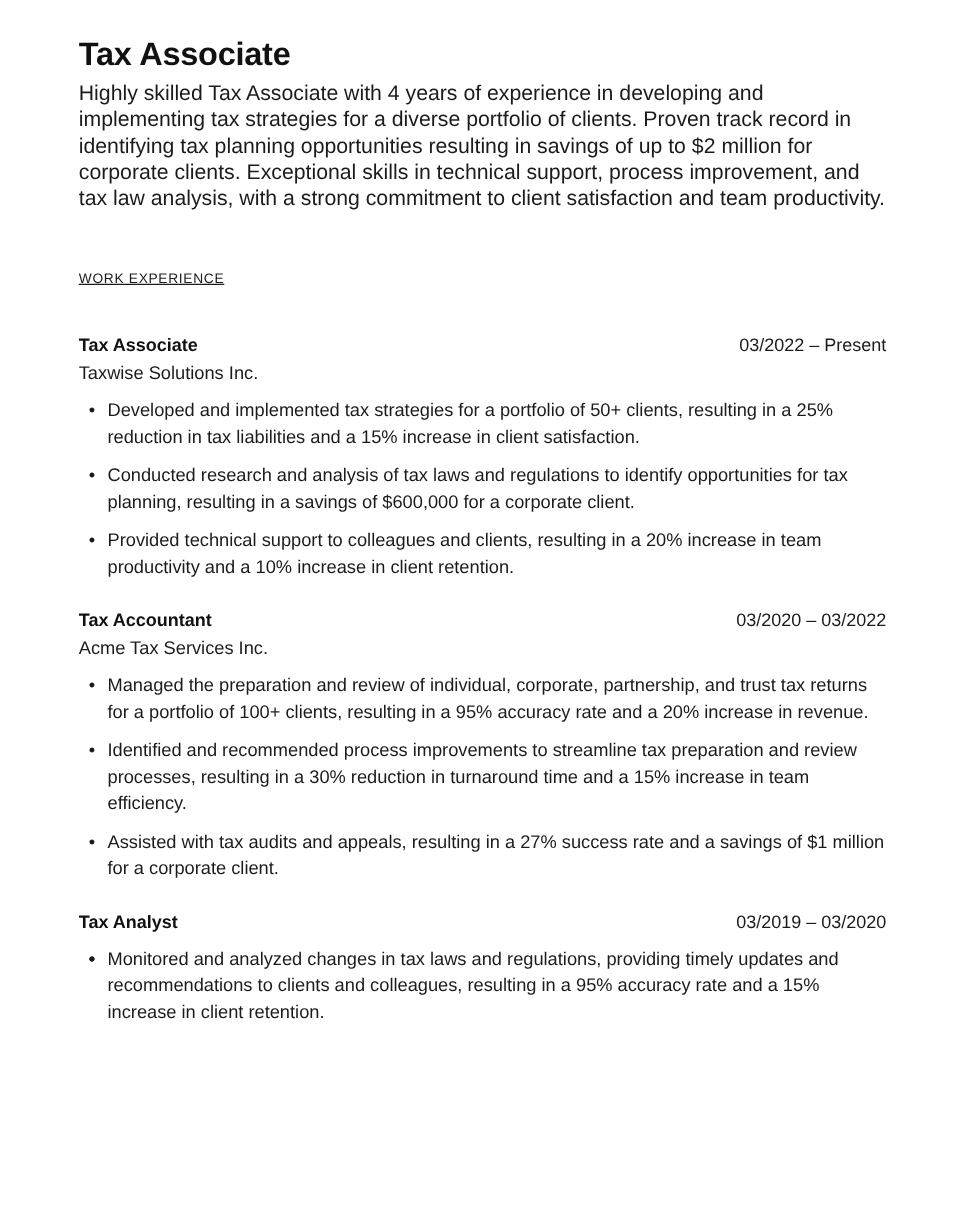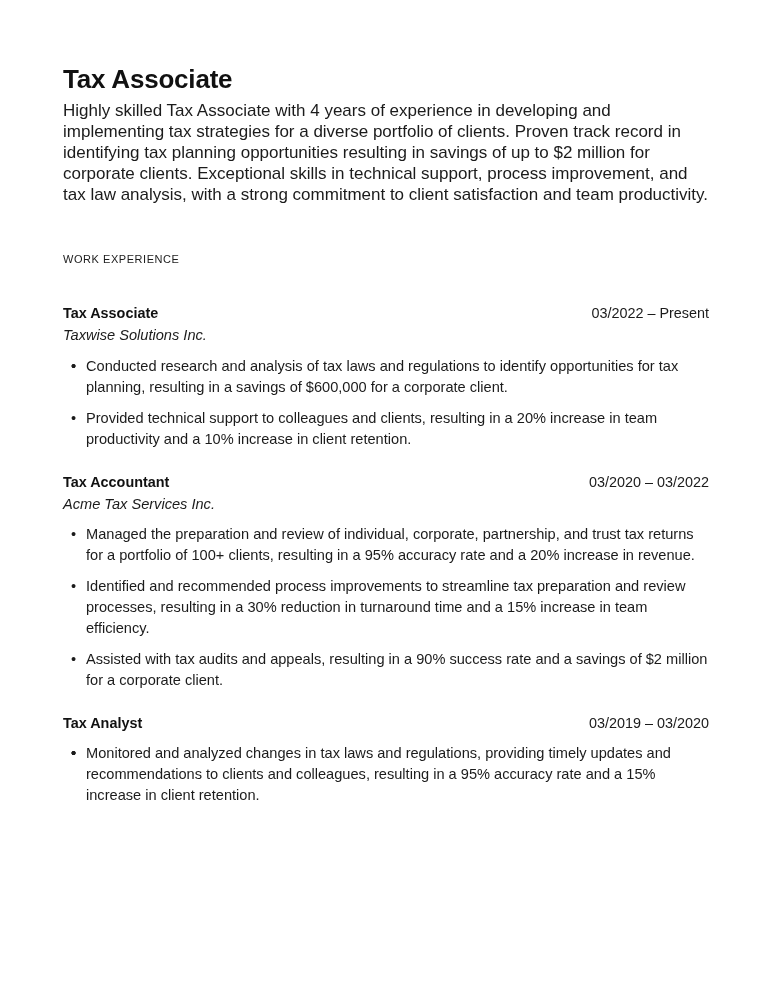--- a/index.html
+++ b/index.html
@@ -13,21 +13,21 @@
     font-family: "Liberation Sans", sans-serif;
     color: #1b1b1b;
     -webkit-font-smoothing: antialiased;
   }
   .page {
     position: relative;
     width: 772px;
     height: 983px;
     background: #ffffff;
     box-sizing: border-box;
-    padding: 64px 62px 0 63px;
+    padding: 28px 62px 0 63px;
     overflow: hidden;
   }
   .resume-title {
     font-size: 26px;
     font-weight: bold;
     line-height: 30px;
     letter-spacing: -0.2px;
     margin: 0 0 6px 0;
     color: #111111;
   }
@@ -39,20 +39,21 @@
     max-width: 648px;
   }
   .section-header {
     font-size: 11px;
     letter-spacing: 0.55px;
     text-transform: uppercase;
     color: #1b1b1b;
     margin-top: 48px;
     margin-bottom: 0;
     font-weight: normal;
+    text-decoration: underline;
   }
   .experience-list {
     margin: 0;
     padding: 0;
     list-style: none;
   }
   .job {
     margin-top: 22px;
   }
   .job:first-child {
@@ -75,21 +76,20 @@
     line-height: 20px;
     color: #1b1b1b;
     white-space: nowrap;
     text-align: left;
   }
   .job-company {
     font-size: 14.6px;
     line-height: 21px;
     color: #1b1b1b;
     margin-top: 2px;
-    font-style: italic;
   }
   .bullets {
     list-style: none;
     margin: 9px 0 0 0;
     padding: 0;
   }
   .bullets li {
     position: relative;
     padding-left: 23px;
     font-size: 14.6px;
@@ -126,20 +126,21 @@
 
       <li class="job">
         <div class="job-head">
           <span class="job-title">Tax Associate</span>
           <span class="job-dates">03/2022 – Present</span>
         </div>
         <div class="job-company">Taxwise Solutions Inc.</div>
         <ul class="bullets">
           <li>
             <span class="dot">•</span>
+            <span>Developed and implemented tax strategies for a portfolio of 50+ clients, resulting in a 25% reduction in tax liabilities and a 15% increase in client satisfaction.</span>
           </li>
           <li>
             <span class="dot">•</span>
             <span>Conducted research and analysis of tax laws and regulations to identify opportunities for tax planning, resulting in a savings of $600,000 for a corporate client.</span>
           </li>
           <li>
             <span class="dot">•</span>
             <span>Provided technical support to colleagues and clients, resulting in a 20% increase in team productivity and a 10% increase in client retention.</span>
           </li>
         </ul>
@@ -155,21 +156,21 @@
           <li>
             <span class="dot">•</span>
             <span>Managed the preparation and review of individual, corporate, partnership, and trust tax returns for a portfolio of 100+ clients, resulting in a 95% accuracy rate and a 20% increase in revenue.</span>
           </li>
           <li>
             <span class="dot">•</span>
             <span>Identified and recommended process improvements to streamline tax preparation and review processes, resulting in a 30% reduction in turnaround time and a 15% increase in team efficiency.</span>
           </li>
           <li>
             <span class="dot">•</span>
-            <span>Assisted with tax audits and appeals, resulting in a 90% success rate and a savings of $2 million for a corporate client.</span>
+            <span>Assisted with tax audits and appeals, resulting in a 27% success rate and a savings of $1 million for a corporate client.</span>
           </li>
         </ul>
       </li>
 
       <li class="job">
         <div class="job-head">
           <span class="job-title">Tax Analyst</span>
           <span class="job-dates">03/2019 – 03/2020</span>
         </div>
         <ul class="bullets">

